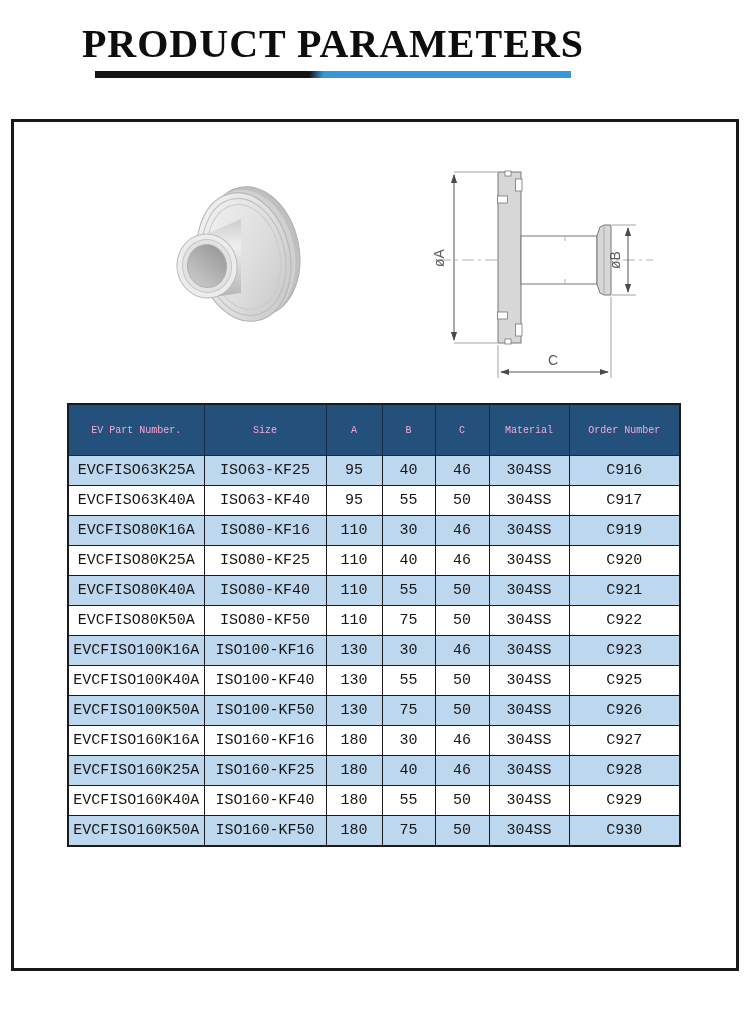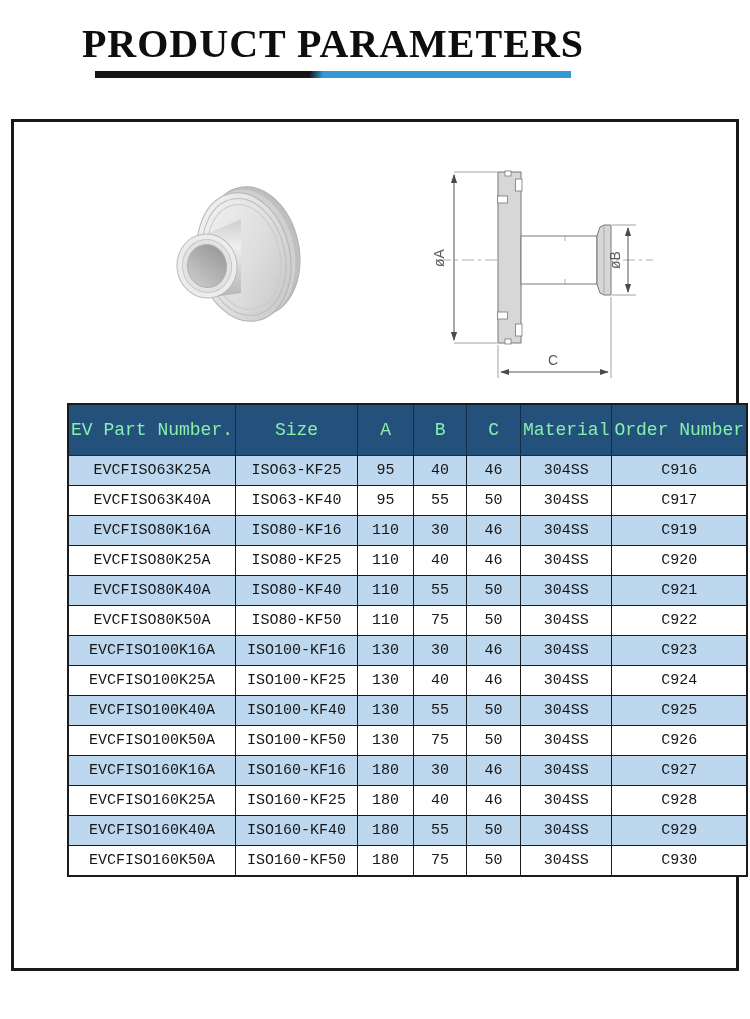--- a/index.html
+++ b/index.html
@@ -40,22 +40,22 @@
 
   
   table.params {
     position: absolute; left: 67px; top: 403px;
     border-collapse: collapse; table-layout: fixed;
     border: 2px solid #1b1b1b;
     font-family: "Liberation Mono", monospace;
     color: #161616;
   }
   table.params th {
-    height: 50px; background: var(--header-bg, #24517b); color: #86efac;
-    font-weight: normal; font-size: 18px; text-align: center;
+    height: 50px; background: var(--header-bg, #24517b); color: #f9a8d4;
+    font-weight: normal; font-size: 10px; text-align: center;
     border: 1px solid #142c45; padding: 0 2px; white-space: nowrap;
     overflow: hidden;
   }
   table.params td {
     height: 29px; font-size: 15px; text-align: center;
     border: 1px solid #1b1b1b; padding: 0 2px; white-space: nowrap;
     background: #ffffff; overflow: hidden;
   }
   table.params tbody tr:nth-child(odd) td { background: var(--row-alt-bg, #bdd7ee); }
 </style>
@@ -232,29 +232,20 @@
       <tr>
         <td>EVCFISO100K16A</td>
         <td>ISO100-KF16</td>
         <td>130</td>
         <td>30</td>
         <td>46</td>
         <td>304SS</td>
         <td>C923</td>
       </tr>
       <tr>
-        <td>EVCFISO100K25A</td>
-        <td>ISO100-KF25</td>
-        <td>130</td>
-        <td>40</td>
-        <td>46</td>
-        <td>304SS</td>
-        <td>C924</td>
-      </tr>
-      <tr>
         <td>EVCFISO100K40A</td>
         <td>ISO100-KF40</td>
         <td>130</td>
         <td>55</td>
         <td>50</td>
         <td>304SS</td>
         <td>C925</td>
       </tr>
       <tr>
         <td>EVCFISO100K50A</td>

